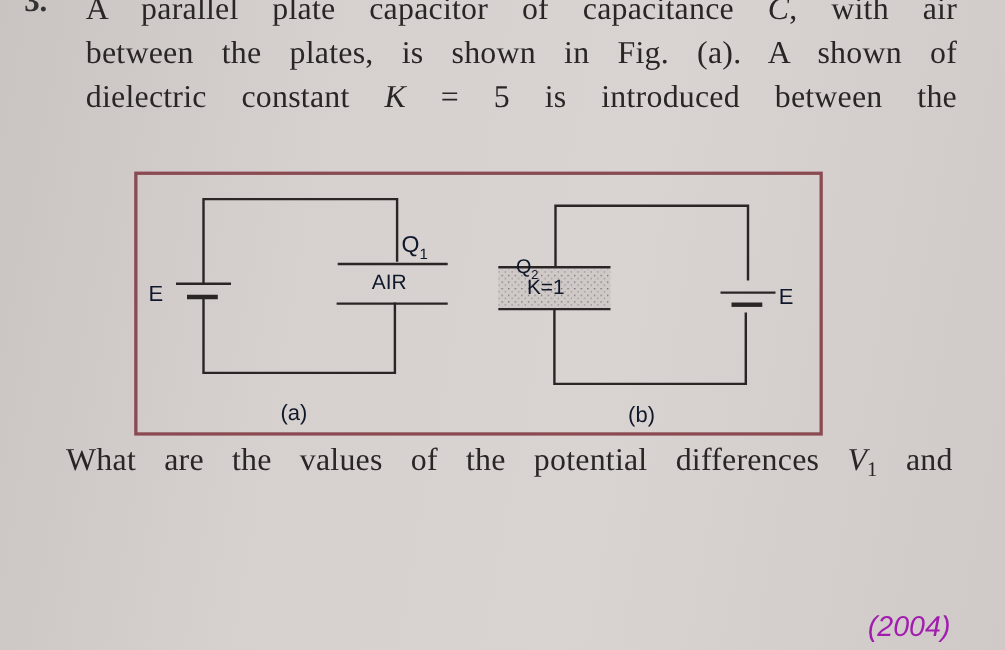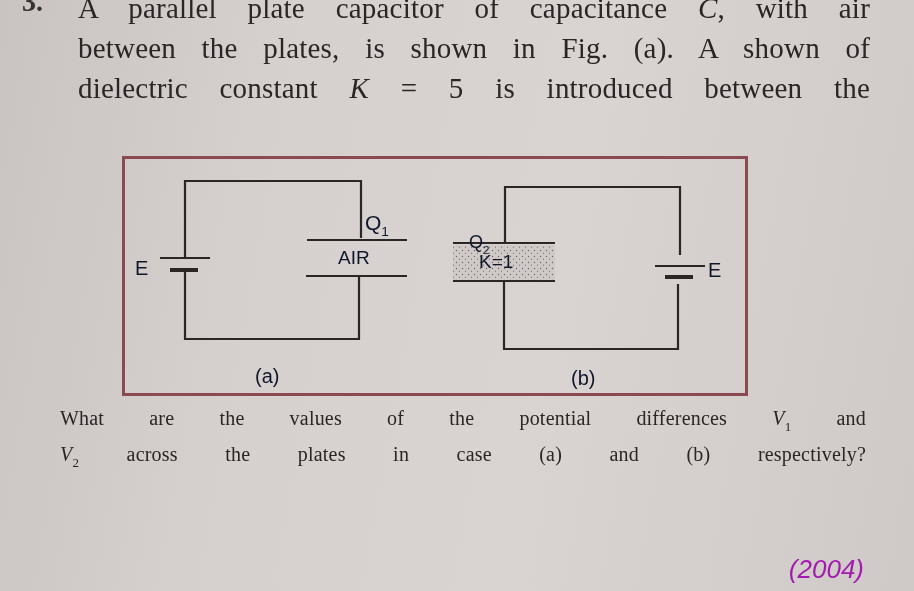--- a/index.html
+++ b/index.html
@@ -16,21 +16,21 @@
   }
   .para {
     position: absolute; left: 78px; width: 792px;
     font-size: 29px; line-height: 40px;
     text-align: justify; text-align-last: justify;
     font-family: "Liberation Serif", serif;
     letter-spacing: 0.2px;
   }
   .para .line { display: block; white-space: nowrap; text-align: justify; text-align-last: justify; }
   .p1 { top: -12px; }
-  .p2 { left: 60px; width: 806px; top: 400px; line-height: 36px; font-size: 20px; }
+  .p2 { left: 60px; width: 806px; top: 400px; line-height: 36px; font-size: 29px; }
   .last-line { text-align-last: left !important; }
   .year {
     position: absolute; right: 50px; top: 554px;
     font-family: "Liberation Sans", sans-serif; font-style: italic;
     font-size: 26px; color: #a21caf;
   }
   i.var { font-style: italic; }
   sub { font-size: 65%; vertical-align: -6px; line-height: 0; }
 
   .figbox {
@@ -95,16 +95,15 @@
   <span class="lbl caption" style="left:130px; top:206px;">(a)</span>
 
   <span class="lbl" style="left:344px; top:73px; font-size:18px;"><span>Q</span><sub>2</sub></span>
   <span class="lbl" style="left:354px; top:92px;">K=1</span>
   <span class="lbl" style="left:583px; top:100px; font-size:20px;">E</span>
   <span class="lbl caption" style="left:446px; top:208px;">(b)</span>
 </div>
 
 <div class="para p2">
   <span class="line">What are the values of the potential differences <i class="var">V</i><sub>1</sub> and</span>
-  <span class="line"><i class="var">V</i><sub>2</sub> across the plates in case (a) and (b) respectively?</span>
 </div>
 
 <span class="year">(2004)</span>
 
 </body></html>

